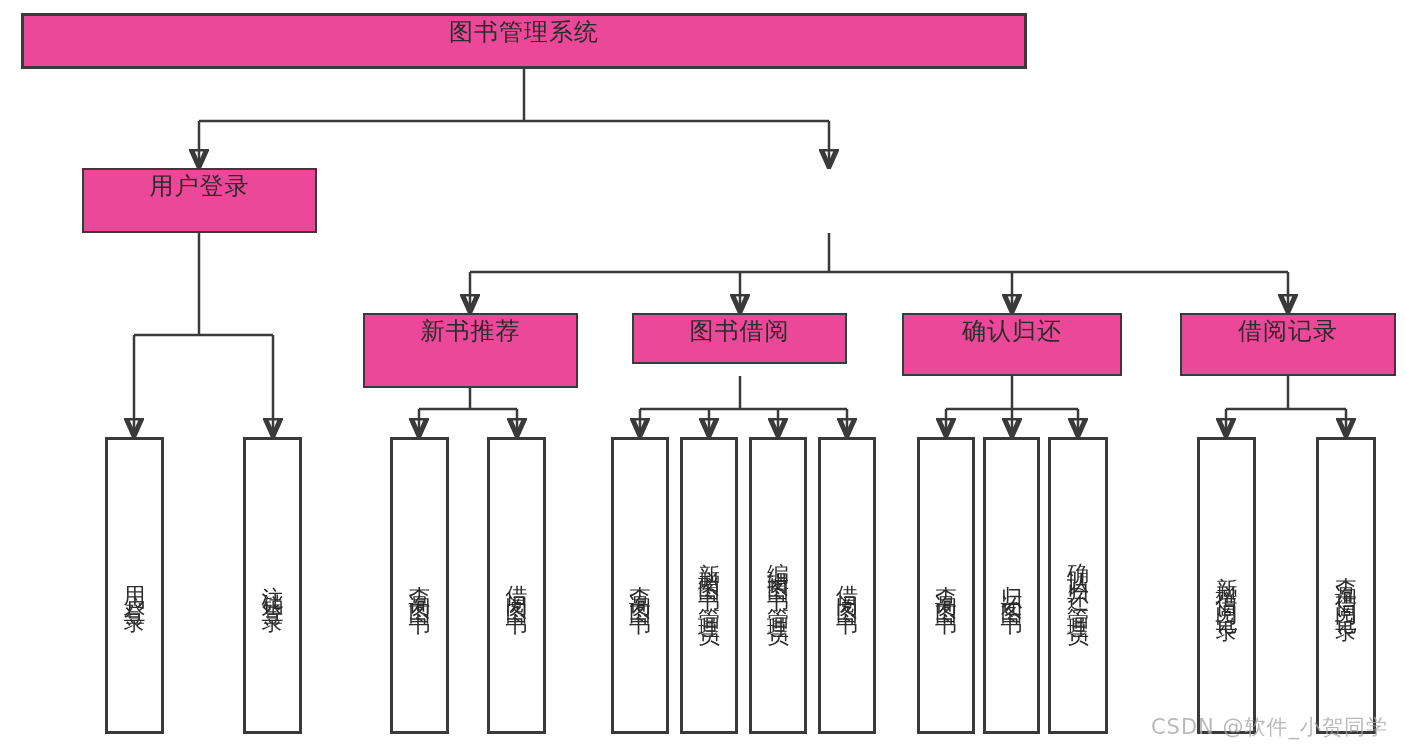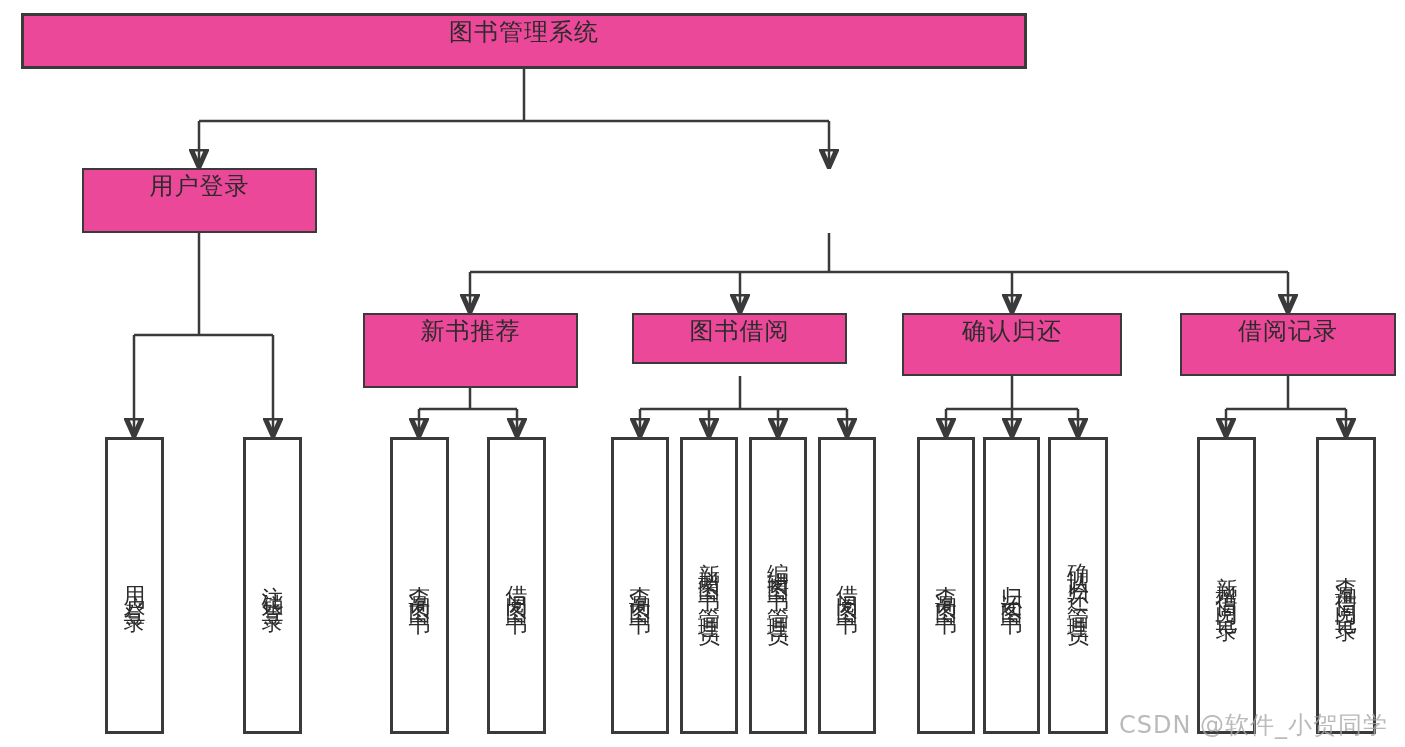--- a/index.html
+++ b/index.html
@@ -46,21 +46,21 @@
     writing-mode:vertical-rl;
     text-orientation:mixed;
     font-size:22px;
     letter-spacing:9px;
     line-height:1;
     color:var(--text);
   }
   .watermark{
     position:absolute;
     right:17px;bottom:6px;
-    font-size:24px;
+    font-size:21px;
     color:var(--watermark);
     opacity:.8;
     letter-spacing:1px;
     white-space:nowrap;
   }
 </style>
 </head>
 <body>
 
 <div class="canvas">

